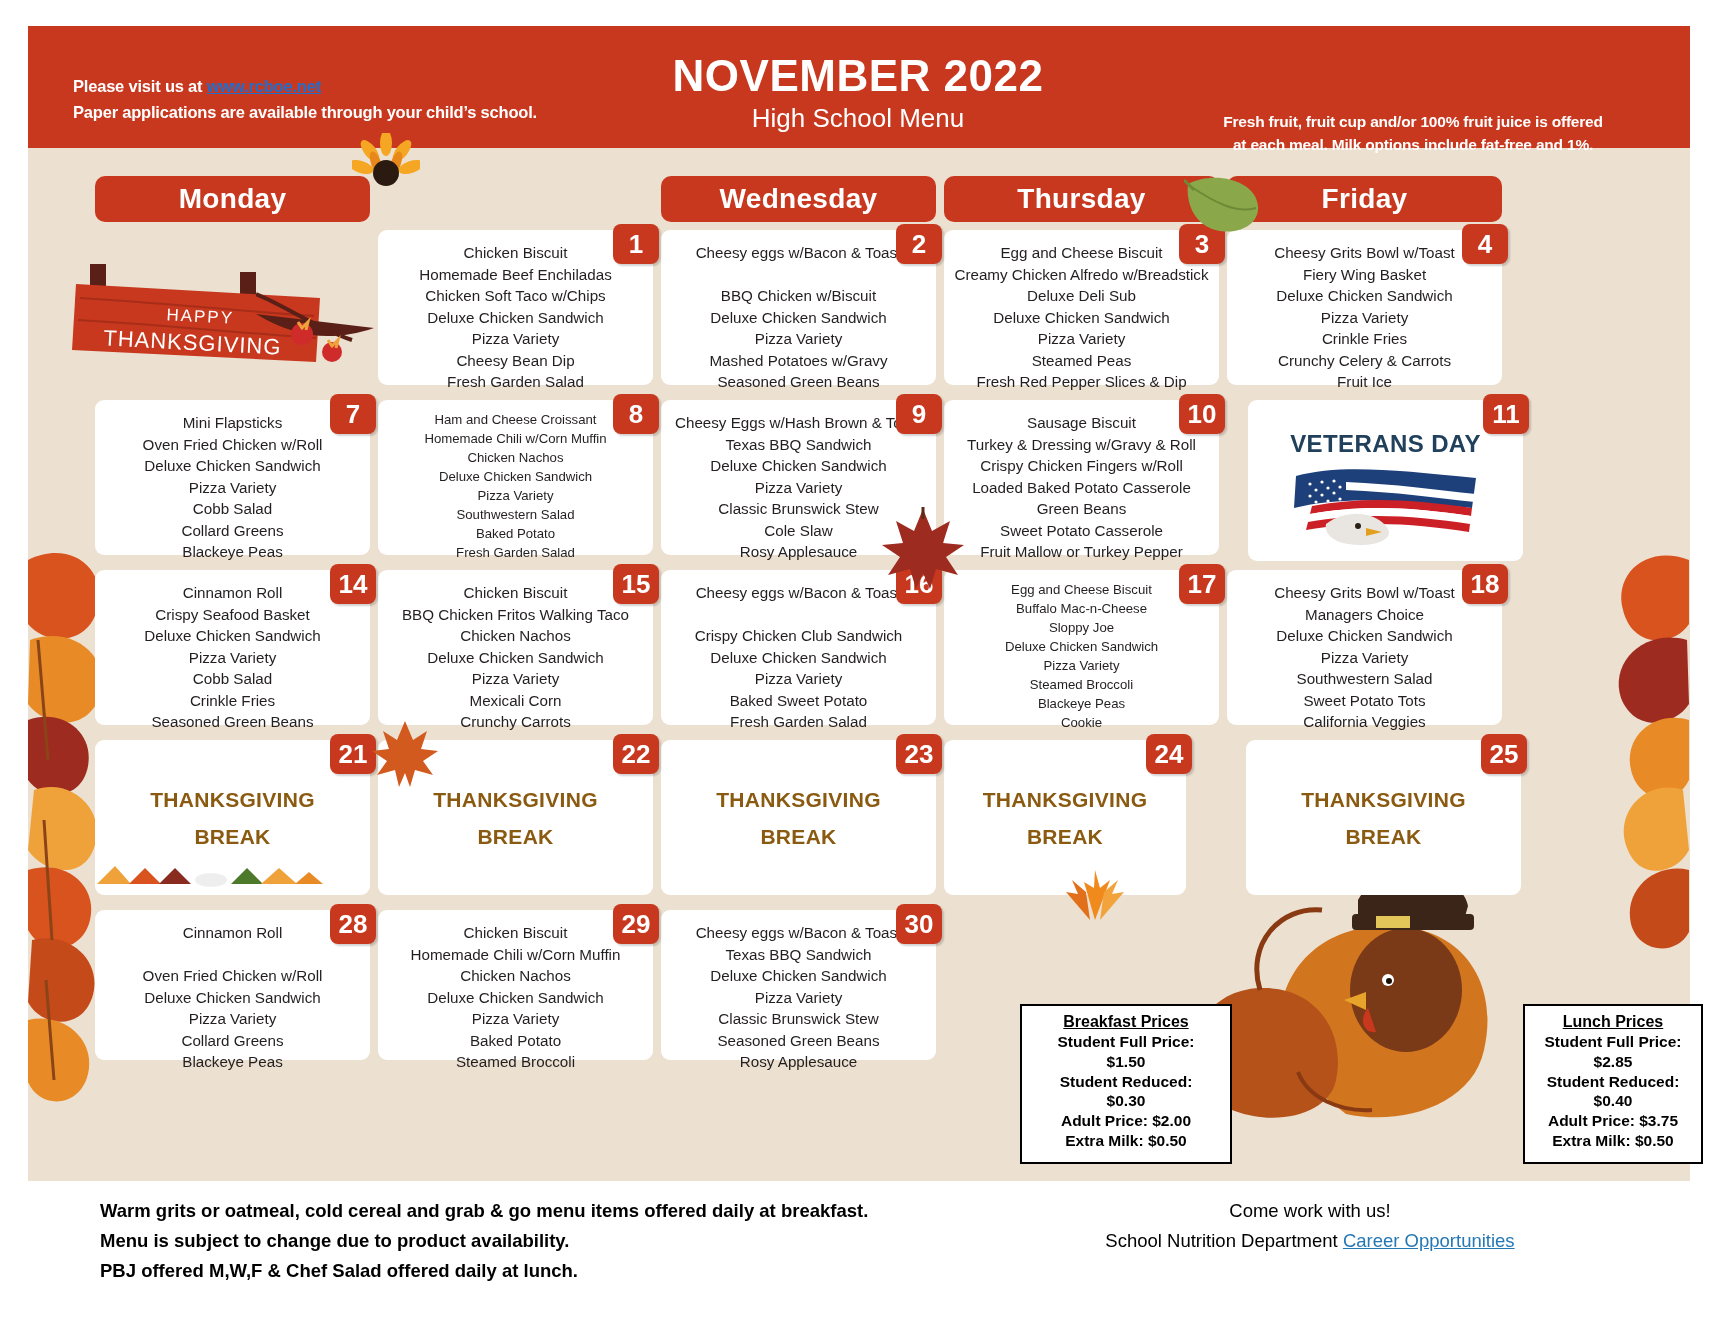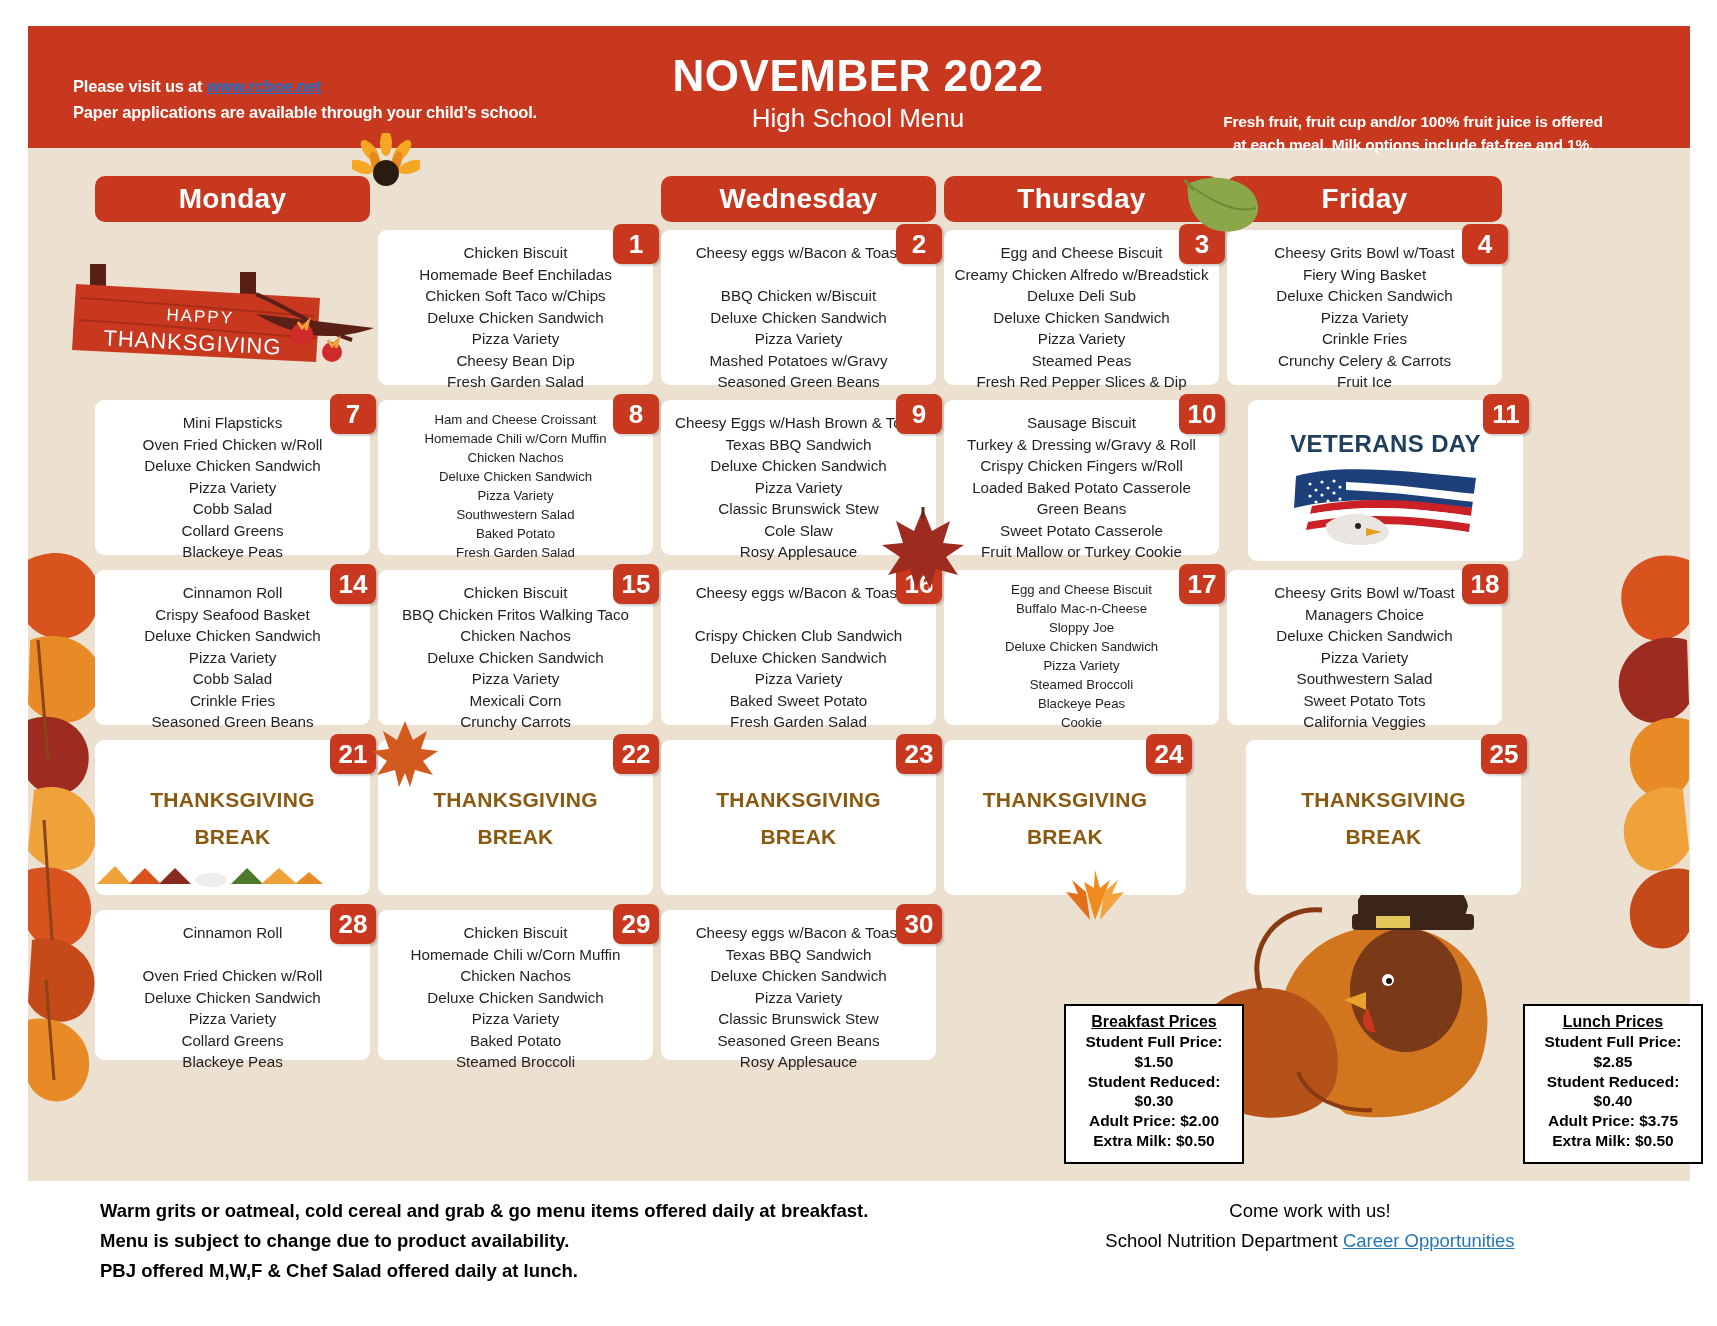--- a/index.html
+++ b/index.html
@@ -493,21 +493,21 @@
       </div>
       <div class="cell" style="left: 849px; top: 170px; width: 275px; height: 155px;">
         <div class="daynum">10</div>
         <div class="items">
           <div>Sausage Biscuit</div>
           <div>Turkey &amp; Dressing w/Gravy &amp; Roll</div>
           <div>Crispy Chicken Fingers w/Roll</div>
           <div>Loaded Baked Potato Casserole</div>
           <div>Green Beans</div>
           <div>Sweet Potato Casserole</div>
-          <div>Fruit Mallow or Turkey Cookie</div>
+          <div>Fruit Mallow or Turkey Pepper</div>
         </div>
       </div>
       <div class="cell" style="left: 1132px; top: 170px; width: 275px; height: 161px; margin-left: 21px;">
         <div class="daynum">11</div>
         <div class="veterans-wrap"><div class="veterans-title">VETERANS DAY</div><svg width="200" height="86" viewBox="0 0 200 86" style="margin-top:4px">
             <path d="M10 14 C54 2 110 8 190 16 L186 46 C110 38 56 34 8 46 Z" fill="#1d3f7a"></path>
             <path d="M60 20 C110 22 150 28 190 32 L189 40 C150 36 110 30 60 28 Z" fill="#ffffff"></path>
             <path d="M26 44 C80 34 130 38 186 46 L185 54 C130 46 80 42 24 52 Z" fill="#cc2027"></path>
             <path d="M24 52 C80 42 130 46 185 54 L184 62 C130 54 80 50 22 60 Z" fill="#ffffff"></path>
             <path d="M22 60 C80 50 130 54 184 62 L183 70 C130 62 80 58 20 68 Z" fill="#cc2027"></path>
@@ -657,21 +657,21 @@
           <div>Texas BBQ Sandwich</div>
           <div>Deluxe Chicken Sandwich</div>
           <div>Pizza Variety</div>
           <div>Classic Brunswick Stew</div>
           <div>Seasoned Green Beans</div>
           <div>Rosy Applesauce</div>
         </div>
       </div>
     </div>
 
-  <div class="pricebox" style="left:1064px; top:1004px; width:180px; height:160px;">
+  <div class="pricebox" style="left:1020px; top:1004px; width:212px; height:160px;">
     <span class="ptitle">Breakfast Prices</span>
     <span class="pline">Student Full Price:</span>
     <span class="pline">$1.50</span>
     <span class="pline">Student Reduced:</span>
     <span class="pline">$0.30</span>
     <span class="pline">Adult Price: $2.00</span>
     <span class="pline">Extra Milk: $0.50</span>
   </div>
 
   <div class="pricebox" style="left:1523px; top:1004px; width:180px; height:160px;">

